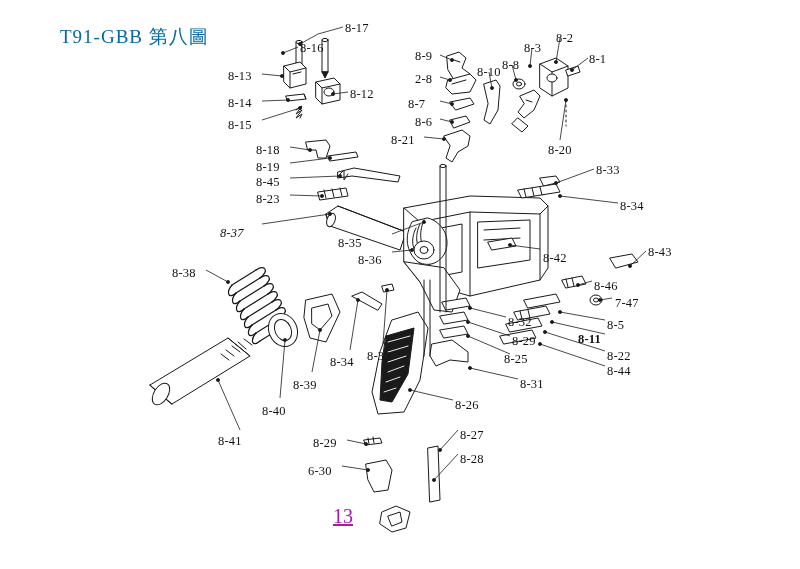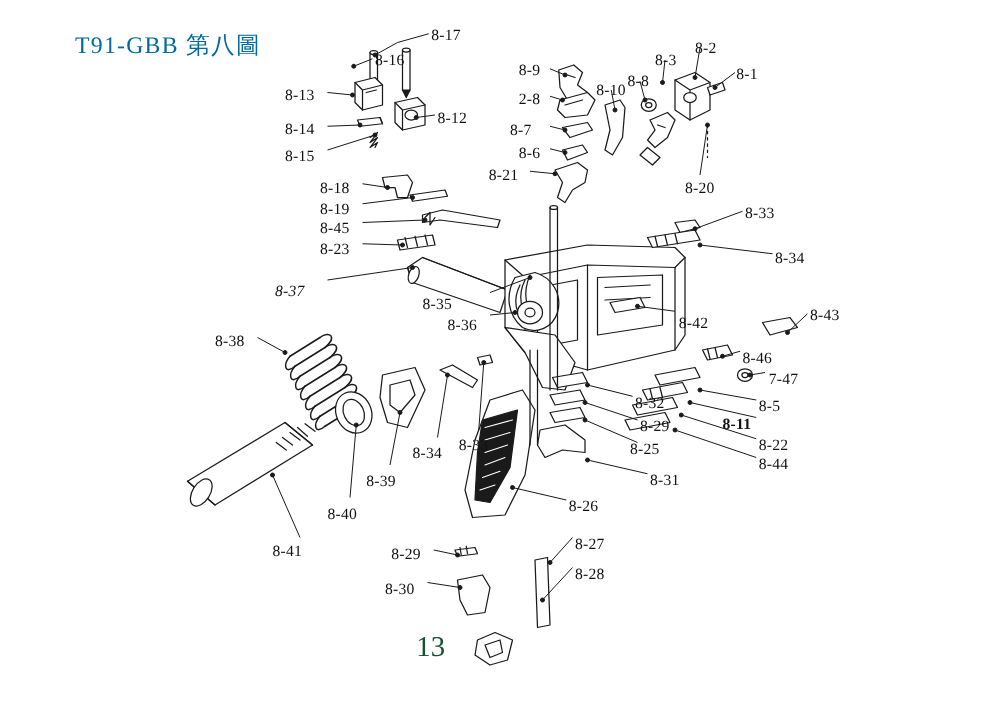--- a/index.html
+++ b/index.html
@@ -36,22 +36,23 @@
   }
   .title-line2 {
     font-size: 18px;
     letter-spacing: 0.5px;
   }
   .page-number {
     position: absolute;
     left: 333px;
     top: 505px;
     font-family: "Liberation Serif", serif;
-    font-size: 23px;
-    color: #14532d;
+    font-size: 20px;
+    color: #a21caf;
+    text-decoration: underline;
   }
   .callout {
     position: absolute;
     font-family: "Liberation Serif", serif;
     font-size: 12.5px;
     color: #111;
     white-space: nowrap;
     letter-spacing: 0.2px;
   }
 </style>
@@ -466,18 +467,18 @@
       <div class="callout" style="left: 607px; top: 349px;">8-22</div>
       <div class="callout" style="left: 607px; top: 364px;">8-44</div>
       <div class="callout" style="left: 508px; top: 315px;">8-32</div>
       <div class="callout" style="left: 512px; top: 334px;">8-29</div>
       <div class="callout" style="left: 504px; top: 352px;">8-25</div>
       <div class="callout" style="left: 520px; top: 377px;">8-31</div>
       <div class="callout" style="left: 455px; top: 398px;">8-26</div>
       <div class="callout" style="left: 460px; top: 428px;">8-27</div>
       <div class="callout" style="left: 460px; top: 452px;">8-28</div>
       <div class="callout" style="left: 313px; top: 436px;">8-29</div>
-      <div class="callout" style="left: 308px; top: 464px;">8-30</div>
+      <div class="callout" style="left: 308px; top: 464px;">6-30</div>
     </div>
 
   <div class="page-number">13</div>
 
 </div>
 
 </body></html>

